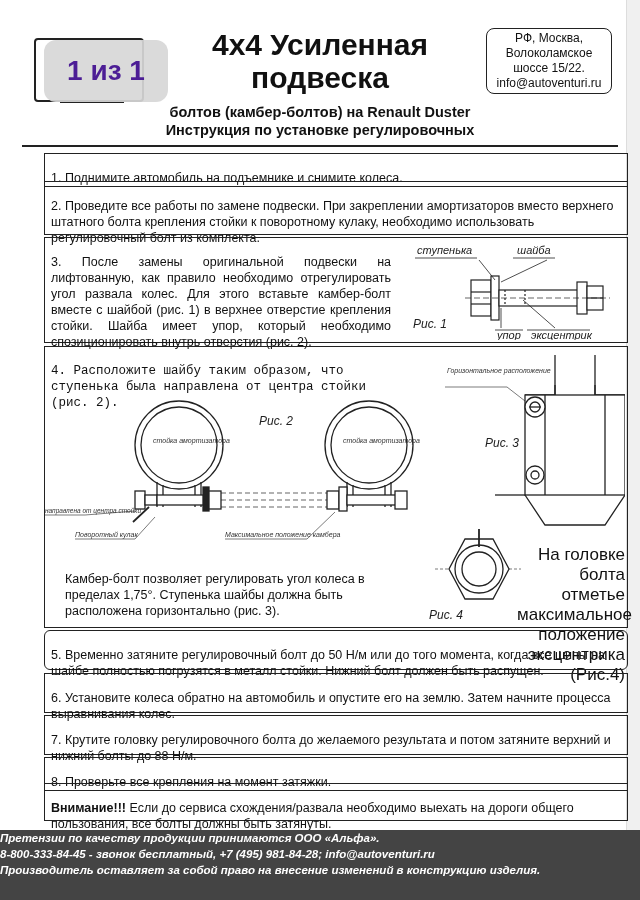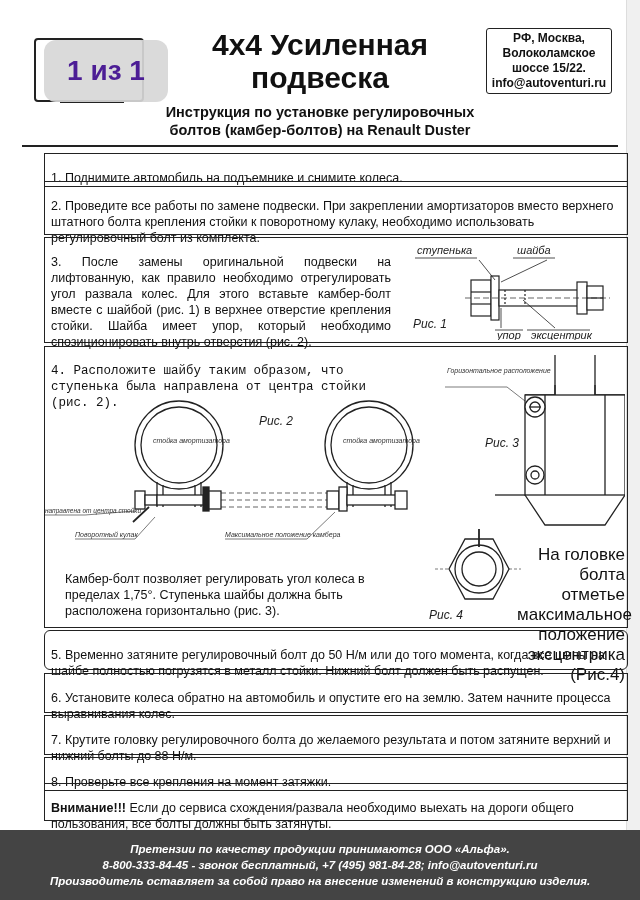--- a/index.html
+++ b/index.html
@@ -9,21 +9,21 @@
   .page { position: absolute; left: 0; top: 0; width: 640px; height: 900px; background: #fff; }
   .right-edge { position: absolute; right: 0; top: 0; width: 14px; height: 900px; background: #f0f0f0; border-left: 1px solid #ddd; }
 
   
   .logo-box { position: absolute; left: 34px; top: 38px; width: 110px; height: 64px; border: 2px solid #222; border-radius: 4px; background: #fff; }
   .logo-underline { position: absolute; left: 60px; top: 100px; width: 64px; height: 3px; background: #222; }
   .page-badge { position: absolute; left: 44px; top: 40px; width: 124px; height: 62px; background: rgba(215,215,215,0.92); border-radius: 12px; display: flex; align-items: center; justify-content: center; font-size: 28px; font-weight: bold; color: #4c1d95; }
 
   .title { position: absolute; left: 175px; top: 28px; width: 290px; text-align: center; font-size: 30px; font-weight: bold; line-height: 33px; color: #111; }
 
-  .contact-box { position: absolute; left: 486px; top: 28px; width: 126px; height: 66px; border: 1.5px solid #222; border-radius: 3px; text-align: center; font-size: 12px; line-height: 15px; padding-top: 2px; font-weight: bold; }
+  .contact-box { position: absolute; left: 486px; top: 28px; width: 126px; height: 66px; border: 1.5px solid #222; border-radius: 8px; text-align: center; font-size: 12px; line-height: 15px; padding-top: 2px; }
 
   .subtitle { position: absolute; left: 140px; top: 103px; width: 360px; text-align: center; font-size: 14.5px; font-weight: bold; line-height: 18px; }
 
   .rule-top { position: absolute; left: 22px; top: 145px; width: 596px; height: 2px; background: #222; }
 
   
   .step { position: absolute; left: 44px; width: 584px; border: 1.5px solid #222; font-size: 12.5px; line-height: 16px; padding: 16px 6px; }
   .step .txt { display: block; }
 
   .s1 { top: 153px; height: 26px; }
@@ -38,21 +38,21 @@
   .s8 { top: 757px; height: 24px; }
   .s9 { top: 783px; height: 38px; }
   .bold { font-weight: bold; }
 
   .s4-body { position: absolute; left: 20px; top: 224px; width: 320px; font-size: 12.5px; line-height: 16px; }
   .s4-note { position: absolute; left: 472px; top: 198px; width: 108px; font-size: 17px; line-height: 20px; text-align: right; }
 
   svg.fig { position: absolute; }
 
   
-  .footer { position: absolute; left: 0; top: 830px; width: 640px; height: 70px; background: #444; color: #fff; text-align: center; font-size: 11.5px; font-weight: bold; font-style: italic; line-height: 16px; padding-top: 11px; }
+  .footer { position: absolute; left: 0; top: 830px; width: 640px; height: 70px; background: #444; color: #fff; font-size: 11.5px; font-weight: bold; font-style: italic; line-height: 16px; }
 </style>
 </head>
 <body>
 
 <div class="page">
   <div class="right-edge"></div>
 
   <div class="logo-box"></div>
   <div class="logo-underline"></div>
   <div class="page-badge">1 из 1</div>
@@ -63,22 +63,22 @@
   </div>
 
   <div class="contact-box">
     <div>РФ, Москва,</div>
     <div>Волоколамское</div>
     <div>шоссе 15/22.</div>
     <div>info@autoventuri.ru</div>
   </div>
 
   <div class="subtitle">
+    <div>болтов (камбер-болтов) на Renault Duster</div>
     <div>Инструкция по установке регулировочных</div>
-    <div>болтов (камбер-болтов) на Renault Duster</div>
   </div>
 
   <div class="rule-top"></div>
 
   <div class="step s1">
     <span class="txt">1. Поднимите автомобиль на подъемнике и снимите колеса.</span>
   </div>
   <div class="step s2">
     <span class="txt">2. Проведите все работы по замене подвески. При закреплении амортизаторов вместо верхнего штатного болта крепления стойки к поворотному кулаку, необходимо использовать регулировочный болт из комплекта.</span>
   </div>

